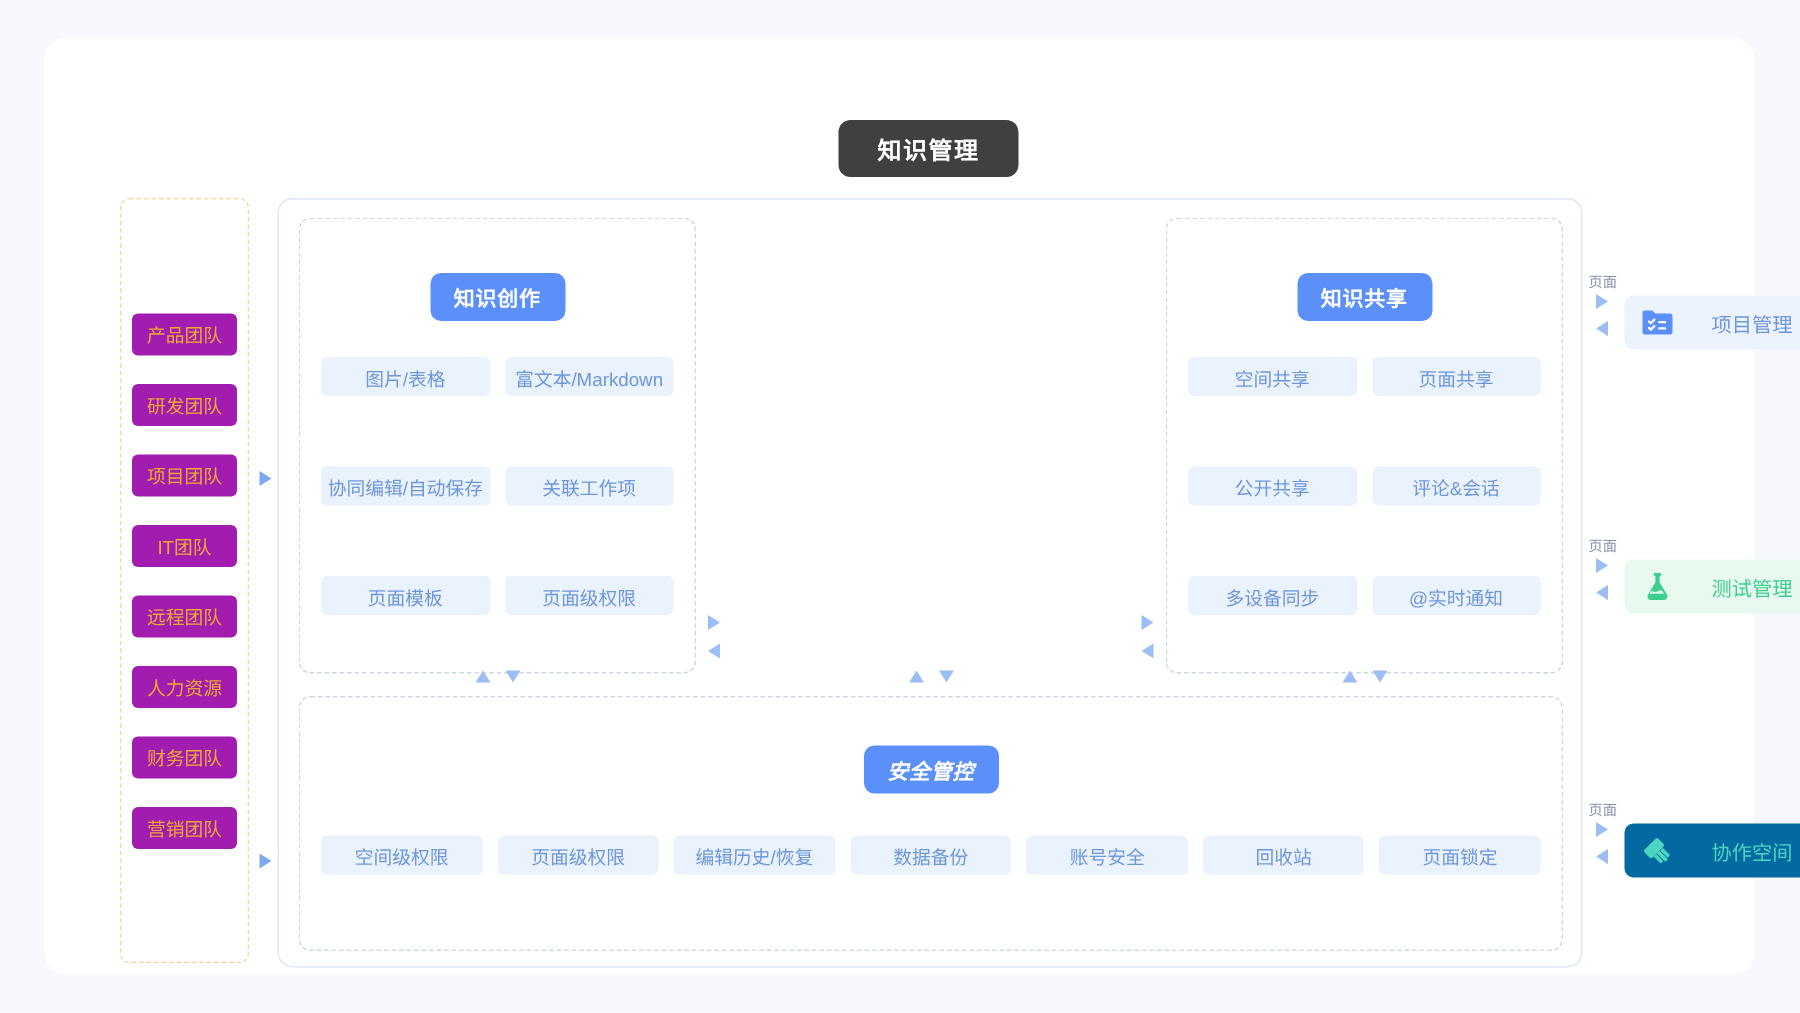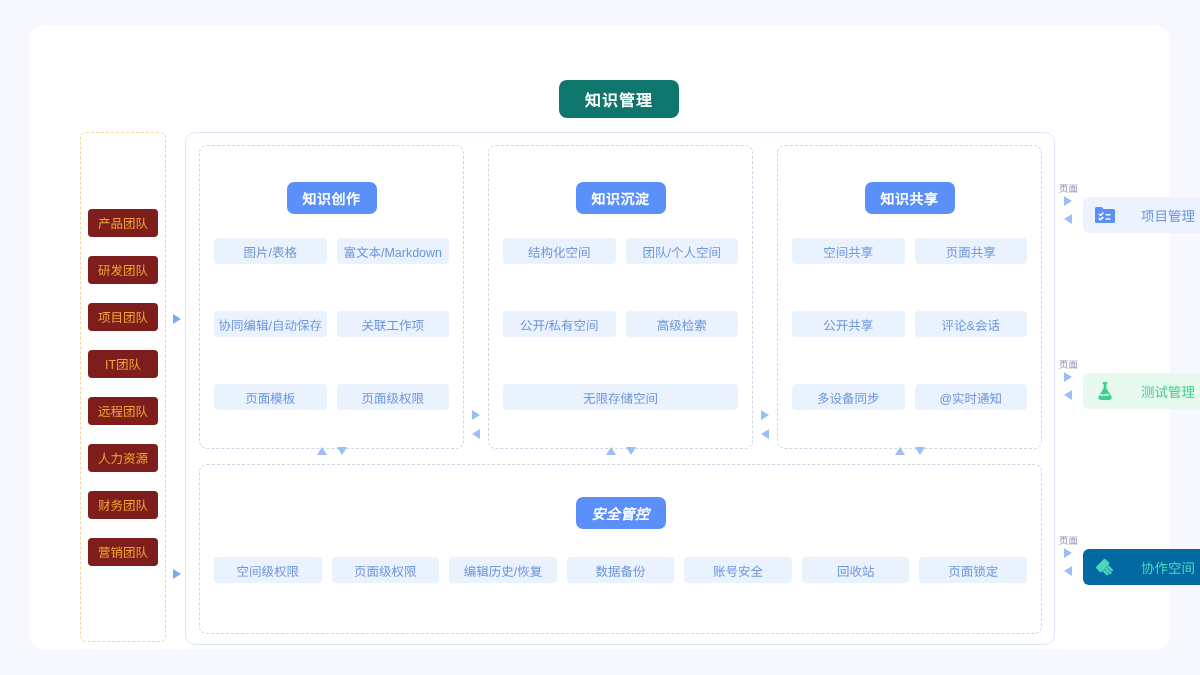--- a/index.html
+++ b/index.html
@@ -28,21 +28,21 @@
     box-shadow: 0 0 0 1px #fbfcff;
   }
 
   
   .title-pill {
     position: absolute;
     left: 529px;
     top: 54px;
     width: 120px;
     height: 38px;
-    background: #0f766e;
+    background: #404040;
     border-radius: 8px;
     color: #ffffff;
     font-size: 16px;
     font-weight: bold;
     letter-spacing: 1px;
     display: flex;
     align-items: center;
     justify-content: center;
   }
 
@@ -58,21 +58,21 @@
     display: flex;
     flex-direction: column;
     justify-content: center;
     align-items: center;
     gap: 19px;
     padding: 8px 0;
   }
   .sidebar-item {
     width: 70px;
     height: 28px;
-    background: #7f1d1d;
+    background: #a21caf;
     border-radius: 4px;
     color: #f0a732;
     font-size: 12.5px;
     display: flex;
     align-items: center;
     justify-content: center;
     white-space: nowrap;
   }
 
   
@@ -315,36 +315,20 @@
           <div class="chip">协同编辑/自动保存</div>
           <div class="chip">关联工作项</div>
         </div>
         <div class="row2">
           <div class="chip">页面模板</div>
           <div class="chip">页面级权限</div>
         </div>
       </div>
     </div>
 
-    <div class="col c2">
-      <div class="col-title">知识沉淀</div>
-      <div class="col-rows">
-        <div class="row2">
-          <div class="chip">结构化空间</div>
-          <div class="chip">团队/个人空间</div>
-        </div>
-        <div class="row2">
-          <div class="chip">公开/私有空间</div>
-          <div class="chip">高级检索</div>
-        </div>
-        <div class="row2">
-          <div class="chip wide">无限存储空间</div>
-        </div>
-      </div>
-    </div>
 
     <div class="col c3">
       <div class="col-title">知识共享</div>
       <div class="col-rows">
         <div class="row2">
           <div class="chip">空间共享</div>
           <div class="chip">页面共享</div>
         </div>
         <div class="row2">
           <div class="chip">公开共享</div>

